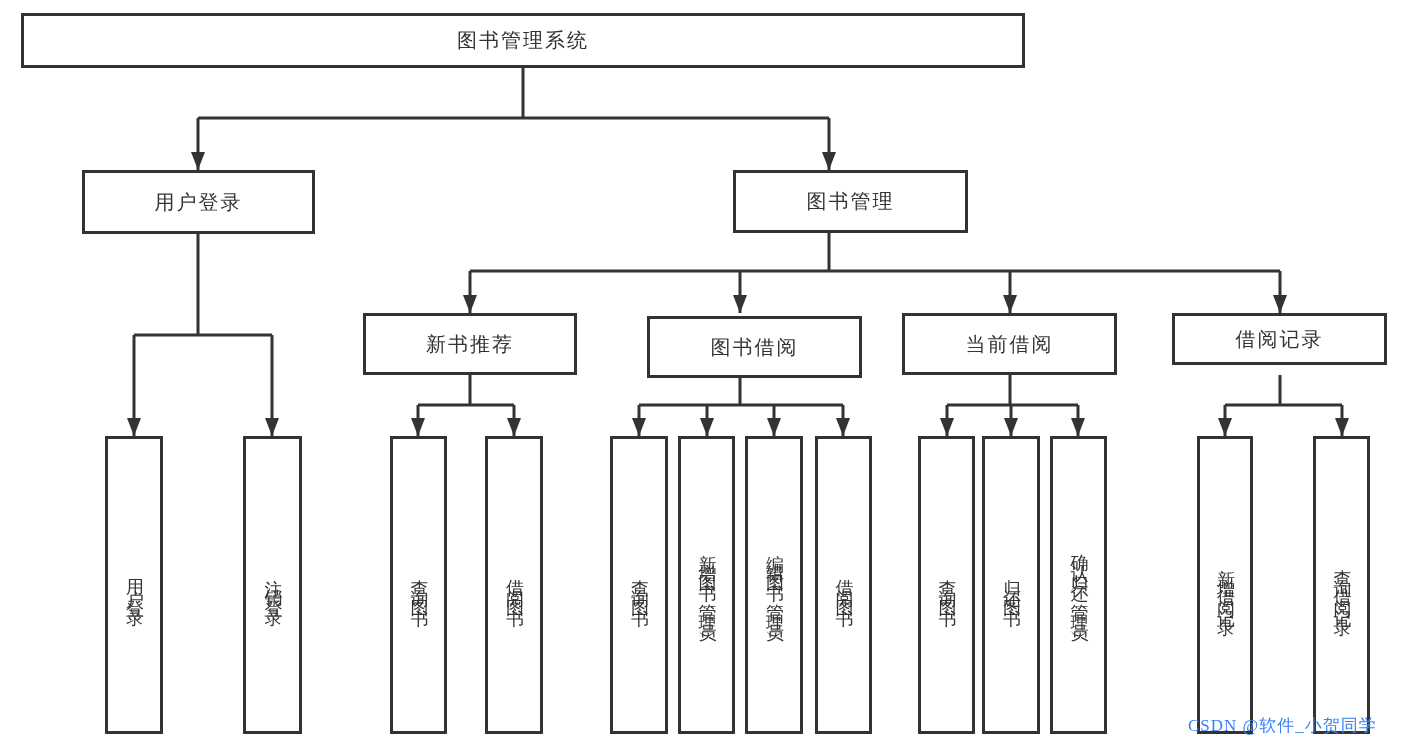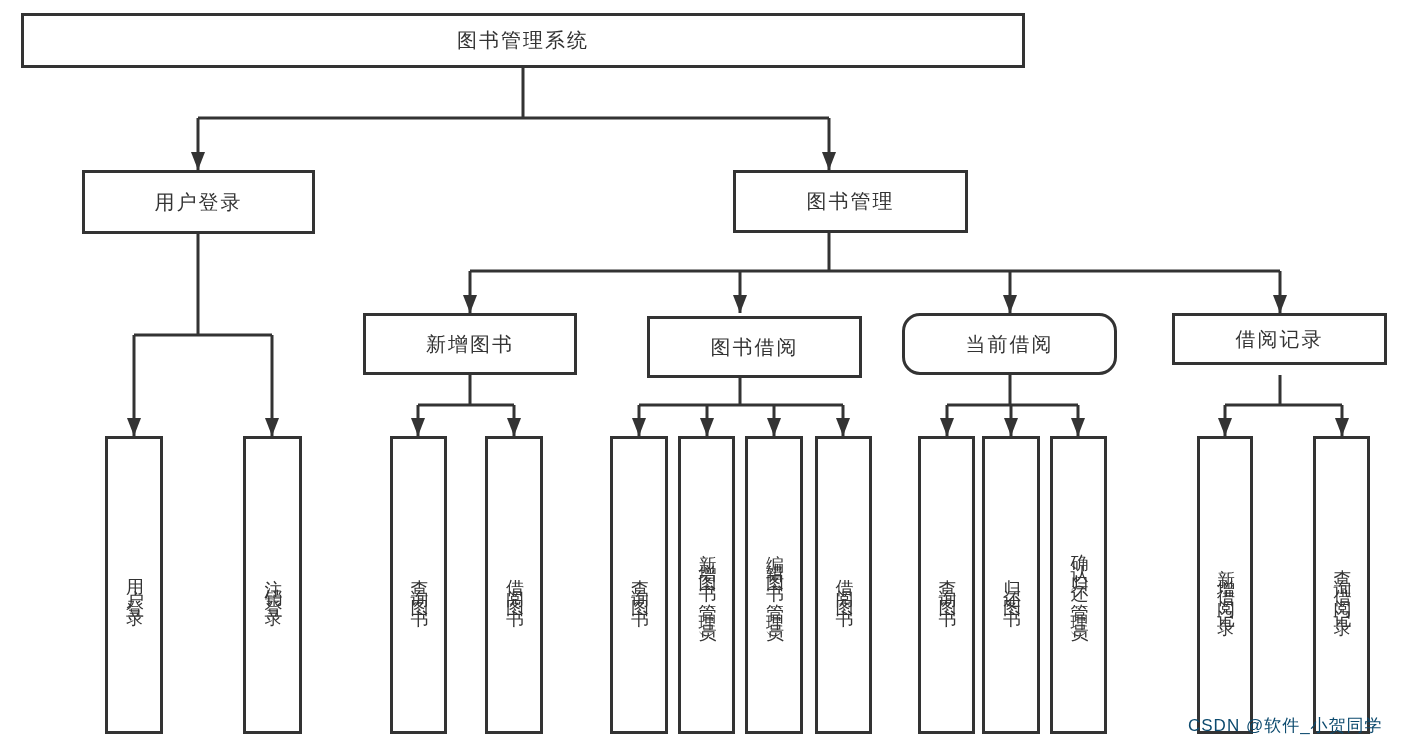--- a/index.html
+++ b/index.html
@@ -2,21 +2,21 @@
 <html><head>
 <meta charset="utf-8">
 <style>
   html, body { margin: 0; padding: 0; background: #ffffff; }
   .canvas {
     position: relative;
     width: 1405px;
     height: 747px;
     background: #ffffff;
     overflow: hidden;
-    font-family: Liberation Sans, sans-serif;
+    font-family: Liberation Serif, serif;
     color: #333333;
   }
   .connectors {
     position: absolute;
     left: 0; top: 0;
     width: 1405px; height: 747px;
     z-index: 1;
   }
   .node {
     position: absolute;
@@ -37,21 +37,21 @@
     line-height: 1.1;
   }
   
   .n-root            { left: 21px;   top: 13px;  width: 1004px; height: 55px; }
   
   .n-user-login      { left: 82px;   top: 170px; width: 233px;  height: 64px; }
   .n-book-mgmt       { left: 712px;  top: 170px; width: 235px;  height: 63px; margin-left: 21px; }
   
   .n-new-book-rec    { left: 363px;  top: 313px; width: 214px;  height: 62px; }
   .n-book-borrow     { left: 633px;  top: 316px; width: 215px;  height: 62px; margin-left: 14px; }
-  .n-current-borrow  { left: 902px;  top: 313px; width: 215px;  height: 62px; border-radius: 18px; }
+  .n-current-borrow  { left: 902px;  top: 313px; width: 215px;  height: 62px; }
   .n-borrow-records  { left: 1172px; top: 313px; width: 215px;  height: 52px; }
   
   .leaf { top: 436px; height: 298px; }
   .n-leaf-user-login   { left: 105px;  width: 58px; }
   .n-leaf-logout       { left: 243px;  width: 59px; }
   .n-leaf-rec-query    { left: 390px;  width: 57px; }
   .n-leaf-rec-borrow   { left: 485px;  width: 58px; }
   .n-leaf-bb-query     { left: 610px;  width: 58px; }
   .n-leaf-bb-add       { left: 678px;  width: 57px; }
   .n-leaf-bb-edit      { left: 745px;  width: 58px; }
@@ -60,21 +60,21 @@
   .n-leaf-cb-return    { left: 982px;  width: 58px; }
   .n-leaf-cb-confirm   { left: 1050px; width: 57px; }
   .n-leaf-br-add       { left: 1197px; width: 56px; }
   .n-leaf-br-query     { left: 1313px; width: 57px; }
   .watermark {
     position: absolute;
     left: 1188px;
     top: 714px;
     z-index: 5;
     font-size: 17px;
-    color: #0c4a6e;
+    color: #3b82f6;
     white-space: nowrap;
     letter-spacing: 1px;
   }
 </style>
 </head>
 <body>
 
 <div class="canvas">
 
   <svg class="connectors" viewBox="0 0 1405 747" xmlns="http://www.w3.org/2000/svg">
@@ -125,21 +125,21 @@
   </div>
 
   <div class="node n-user-login">
     <span class="node-h">用户登录</span>
   </div>
   <div class="node n-book-mgmt">
     <span class="node-h">图书管理</span>
   </div>
 
   <div class="node n-new-book-rec">
-    <span class="node-h">新增图书</span>
+    <span class="node-h">新书推荐</span>
   </div>
   <div class="node n-book-borrow">
     <span class="node-h">图书借阅</span>
   </div>
   <div class="node n-current-borrow">
     <span class="node-h">当前借阅</span>
   </div>
   <div class="node n-borrow-records">
     <span class="node-h">借阅记录</span>
   </div>

